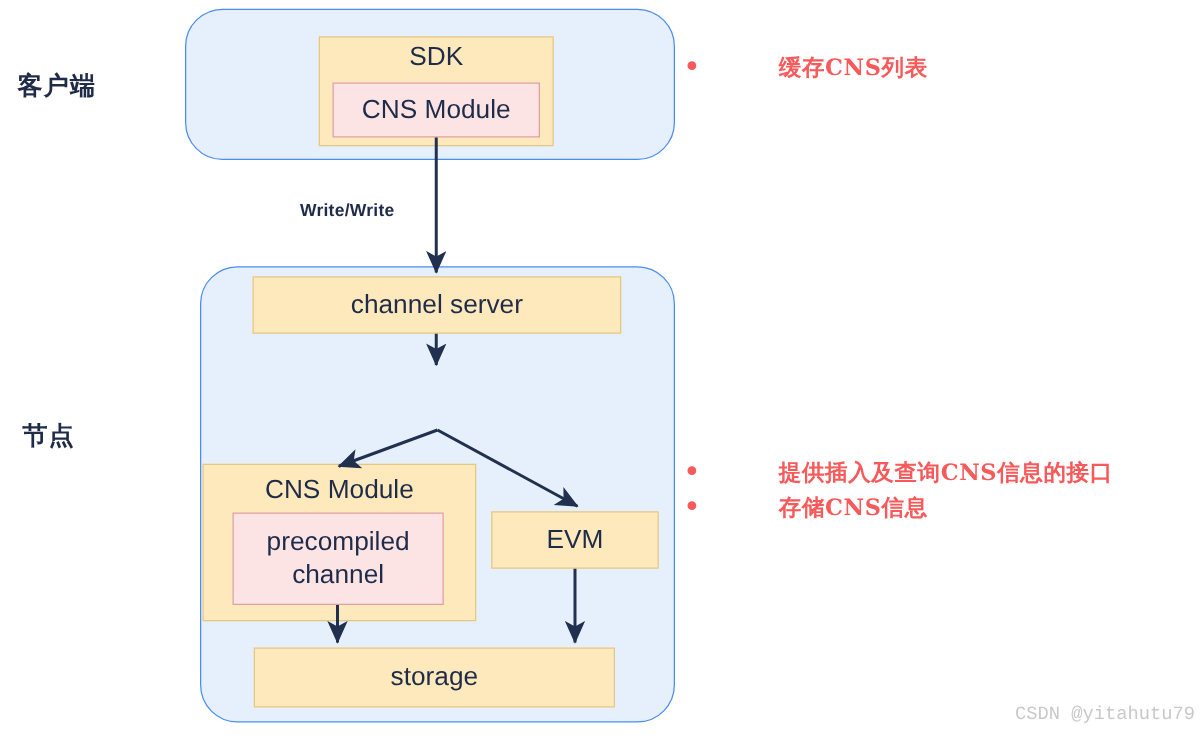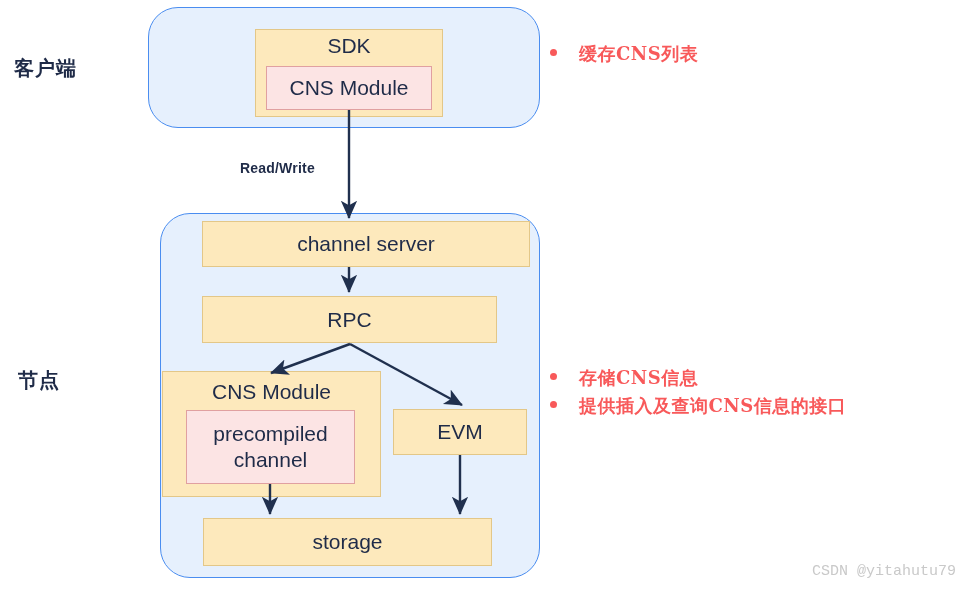--- a/index.html
+++ b/index.html
@@ -78,20 +78,21 @@
   }
 
   
   .annot {
     position: absolute;
   }
   .annot-row {
     display: flex;
     align-items: baseline;
     margin-bottom: 4px;
+    gap: 44px;
   }
   .annot-bullet {
     width: 7px;
     height: 7px;
     border-radius: 50%;
     background: #f8595a;
     flex: 0 0 auto;
     margin-right: 22px;
     position: relative;
     top: -4px;
@@ -123,43 +124,40 @@
     pointer-events: none;
   }
 </style>
 </head>
 <body>
 
 <div id="diagram">
 
   <div class="side-label abs" style="left:14px; top:55px;">客户端</div>
 
-  <div class="side-label abs" style="left:18px; top:367px;">节点</div>
+  <div class="side-label abs" style="left:18px; top:335px;">节点</div>
 
   <div class="group-box abs" style="left:148px; top:7px; width:392px; height:121px;"></div>
 
   <div class="ybox top abs" style="left:255px; top:29px; width:188px; height:88px; padding-top:4px;">
     <span>SDK</span>
   </div>
 
   <div class="pbox abs" style="left:266px; top:66px; width:166px; height:44px;">
     <span>CNS Module</span>
   </div>
 
-  <div class="arrow-label abs" style="left:240px; top:160px;">Read/Write</div>
+  <div class="arrow-label abs" style="left:240px; top:160px;">Write/Write</div>
 
   <div class="group-box abs" style="left:160px; top:213px; width:380px; height:365px;"></div>
 
-  <div class="ybox center abs" style="left:202px; top:221px; width:328px; height:46px;">
+  <div class="ybox center abs" style="left:202px; top:221px; width:295px; height:46px;">
     <span>channel server</span>
   </div>
 
-  <div class="ybox center abs" style="left:202px; top:296px; width:295px; height:47px;">
-    <span>RPC</span>
-  </div>
 
   <div class="ybox top abs" style="left:162px; top:371px; width:219px; height:126px; padding-top:8px;">
     <span>CNS Module</span>
   </div>
 
   <div class="pbox abs" style="left:186px; top:410px; width:169px; height:74px; flex-direction:column;">
     <span>precompiled</span>
     <span>channel</span>
   </div>
 
@@ -194,23 +192,23 @@
   <div class="annot" style="left:550px; top:42px;">
     <div class="annot-row">
       <span class="annot-bullet"></span>
       <span class="annot-text">缓存CNS列表</span>
     </div>
   </div>
 
   <div class="annot" style="left:550px; top:366px;">
     <div class="annot-row">
       <span class="annot-bullet"></span>
-      <span class="annot-text">存储CNS信息</span>
+      <span class="annot-text">提供插入及查询CNS信息的接口</span>
     </div>
     <div class="annot-row">
       <span class="annot-bullet"></span>
-      <span class="annot-text">提供插入及查询CNS信息的接口</span>
+      <span class="annot-text">存储CNS信息</span>
     </div>
   </div>
 
   <div class="watermark" style="left:812px; top:563px;">CSDN @yitahutu79</div>
 
 </div>
 
 </body></html>

